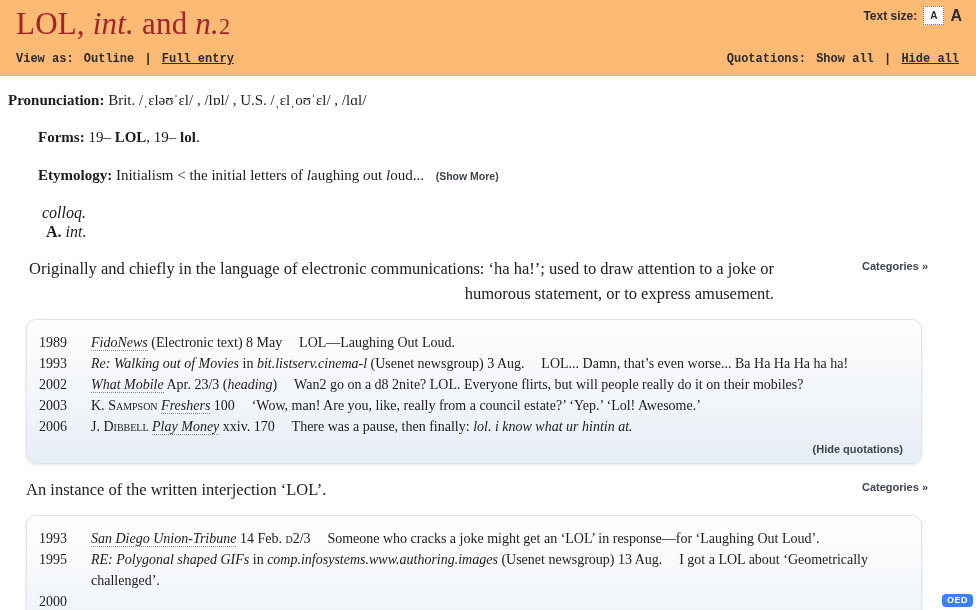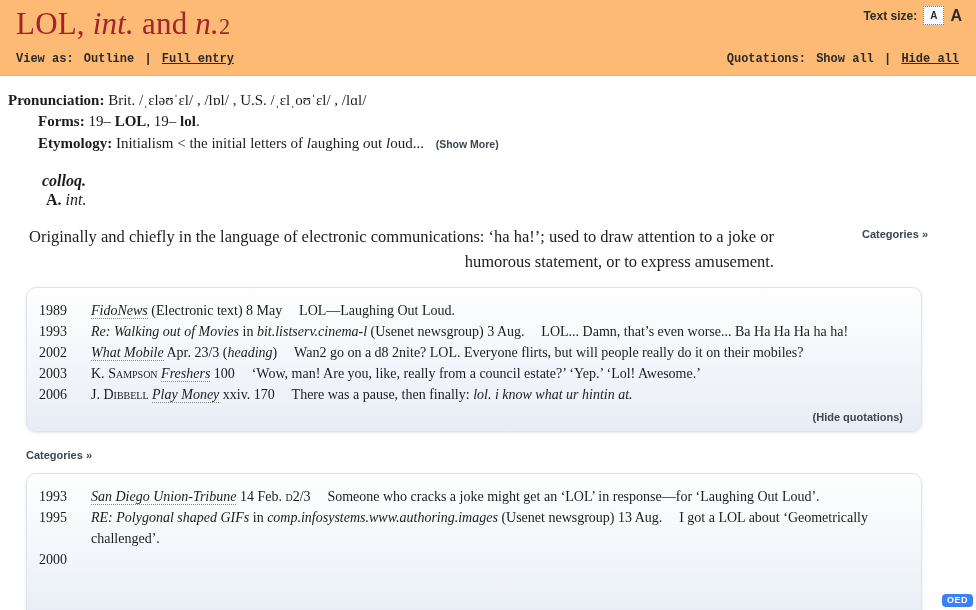--- a/index.html
+++ b/index.html
@@ -19,22 +19,22 @@
   .ts-small { display:inline-block; border:1px dotted #5a7fae; background:#fafcff; font-size:10px; padding:3px 6px; cursor:pointer; }
   .ts-large { font-size:16px; cursor:pointer; }
   .meta-row { display:flex; justify-content:space-between; font-family:Liberation Mono, monospace; font-size:12px; font-weight:bold; color:#2b2b2b; margin-top:10px; padding-bottom:9px; }
   .meta-row .lnk { text-decoration:underline; cursor:pointer; }
   .meta-row span { margin-right:3px; }
 
   
   .main { padding:14px 0 0 8px; }
   .lbl { font-weight:bold; }
   .pron, .forms, .ety { font-size:15px; line-height:1.45; }
-  .forms, .ety { margin-left:30px; }
-  .colloq { margin:17px 0 0 34px; font-style:italic; font-size:16px;font-weight:bold; }
+  .forms, .ety { margin-left:30px;margin-top:16px; }
+  .colloq { margin:17px 0 0 34px; font-style:italic; font-size:16px; }
   .sense-head { margin:1px 0 0 38px; font-size:16px; }
   .sense-head-b { margin:21px 0 0 26px; font-size:16px; }
   .rs-it { font-style:italic; }
   .rs-b { font-weight:bold; }
   .rs-sc { font-variant:small-caps; font-variant-caps:small-caps; }
   .rs-sup { vertical-align:super; font-size:68%; }
   .rs-num { font-size:72%; }
   .rs-gap { display:inline-block; width:1.2em; }
   .rs-itlink { font-style:italic; border-bottom:1px dotted #8a8a8a; cursor:pointer; }
 
@@ -142,20 +142,21 @@
               <span class="qyear">2006</span>
               <span class="qtext"><span>J. </span><span class="rs-sc">Dibbell</span><span> </span><span class="rs-itlink">Play Money</span><span> xxiv. 170</span><span class="rs-gap"></span><span>There was a pause, then finally: </span><span class="rs-it">lol. i know what ur hintin at.</span></span>
             </div>
           </div>
         <div class="hideq">(Hide quotations)</div>
       </div>
     </section>
 
     <section>
       <div class="def-row" style="margin-top:14px">
+        <p class="def-text">An instance of the written interjection ‘LOL’.</p>
         <span class="cats sans">Categories »</span>
       </div>
       <div class="qbox qbox2">
         <div>
             <div class="qrow">
               <span class="qyear">1993</span>
               <span class="qtext"><span class="rs-itlink">San Diego Union-Tribune</span><span> 14 Feb. </span><span class="rs-sc">d</span><span>2/3</span><span class="rs-gap"></span><span>Someone who cracks a joke might get an ‘LOL’ in response—for ‘Laughing Out Loud’.</span></span>
             </div>
             <div class="qrow">
               <span class="qyear">1995</span>

